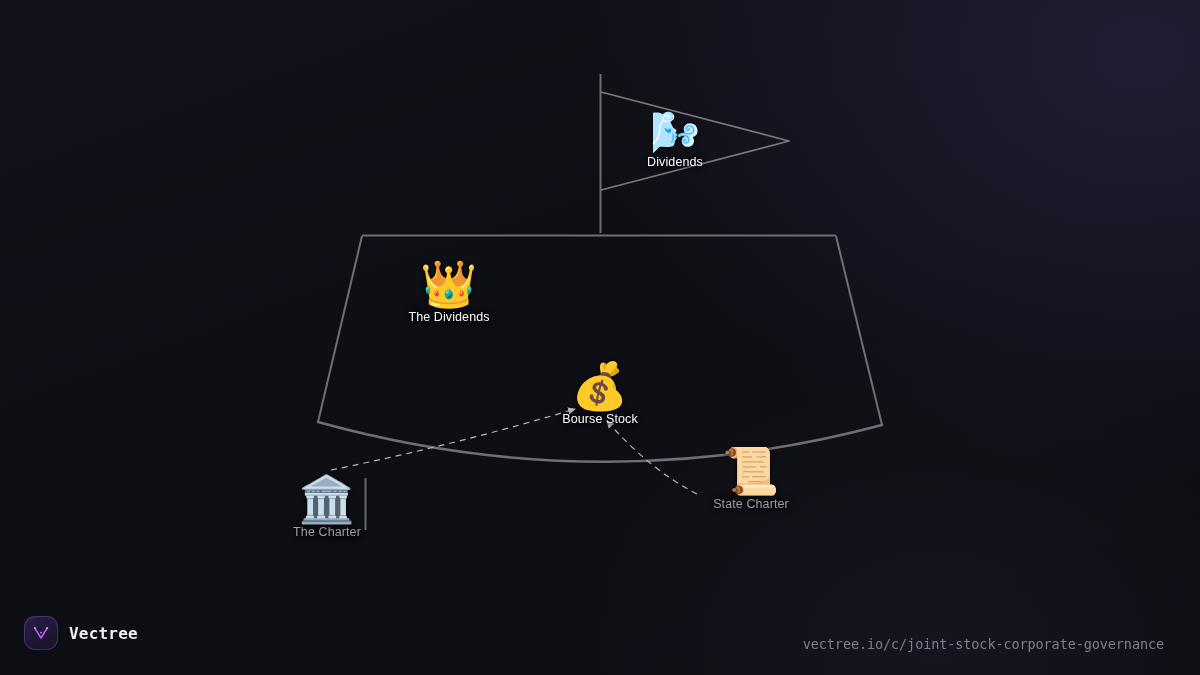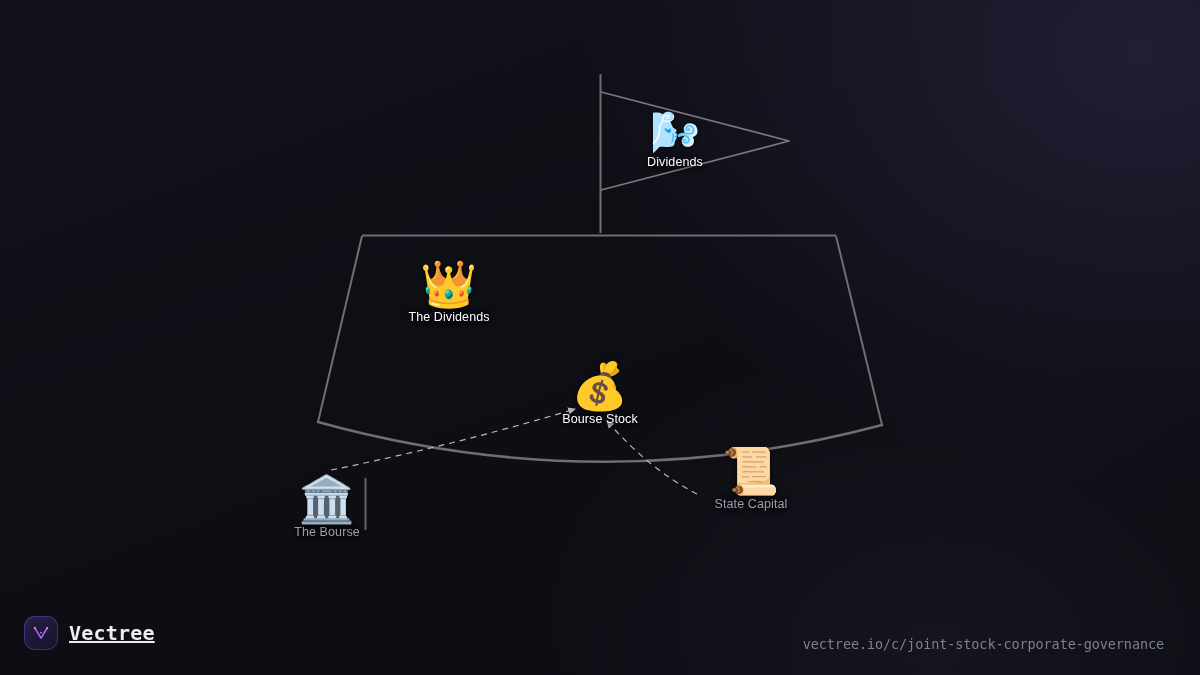--- a/index.html
+++ b/index.html
@@ -89,25 +89,24 @@
     border-radius: 11px;
     background: linear-gradient(150deg, #2b1f4d 0%, #1d1733 55%, #191329 100%);
     box-shadow: inset 0 0 0 1px rgba(150,110,235,.30);
     display: flex;
     align-items: center;
     justify-content: center;
     flex: none;
   }
   #brand-name {
     font-family: "DejaVu Sans Mono", "Liberation Mono", monospace;
-    font-size: 20px;
+    font-size: 16px;
     font-weight: 700;
     color: #eceef3;
     letter-spacing: .2px;
-    text-decoration: underline;
   }
   #headline {
     font-family: "DejaVu Sans Mono", "Liberation Mono", monospace;
     font-size: 31px;
     line-height: 32px;
     font-weight: 700;
     color: #ffffff;
     letter-spacing: -.2px;
     max-width: 760px;
     margin: 0;
@@ -165,26 +164,26 @@
     <div class="node-label">The Dividends</div>
   </div>
 
   <div class="node bright n-capital-stock">
     <div class="node-icon">💰</div>
     <div class="node-label">Bourse Stock</div>
   </div>
 
   <div class="node dim n-state-charter">
     <div class="node-icon">📜</div>
-    <div class="node-label">State Capital</div>
+    <div class="node-label">State Charter</div>
   </div>
 
   <div class="node dim n-bourse">
     <div class="node-icon">🏛️</div>
-    <div class="node-label">The Bourse</div>
+    <div class="node-label">The Charter</div>
   </div>
 
   <div id="overlay">
 
     <div id="brand">
       <div id="brand-mark">
         <svg width="20" height="20" viewBox="0 0 20 20" xmlns="http://www.w3.org/2000/svg">
           <path d="M4.2 5.6 L10 15.2 L15.8 5.6" fill="none" stroke="#b466f5" stroke-width="1.6" stroke-linecap="round" stroke-linejoin="round"></path>
           <circle cx="3.9" cy="5.2" r="1.15" fill="#d98bff"></circle>
           <circle cx="16.1" cy="5.2" r="1.15" fill="#d98bff"></circle>

